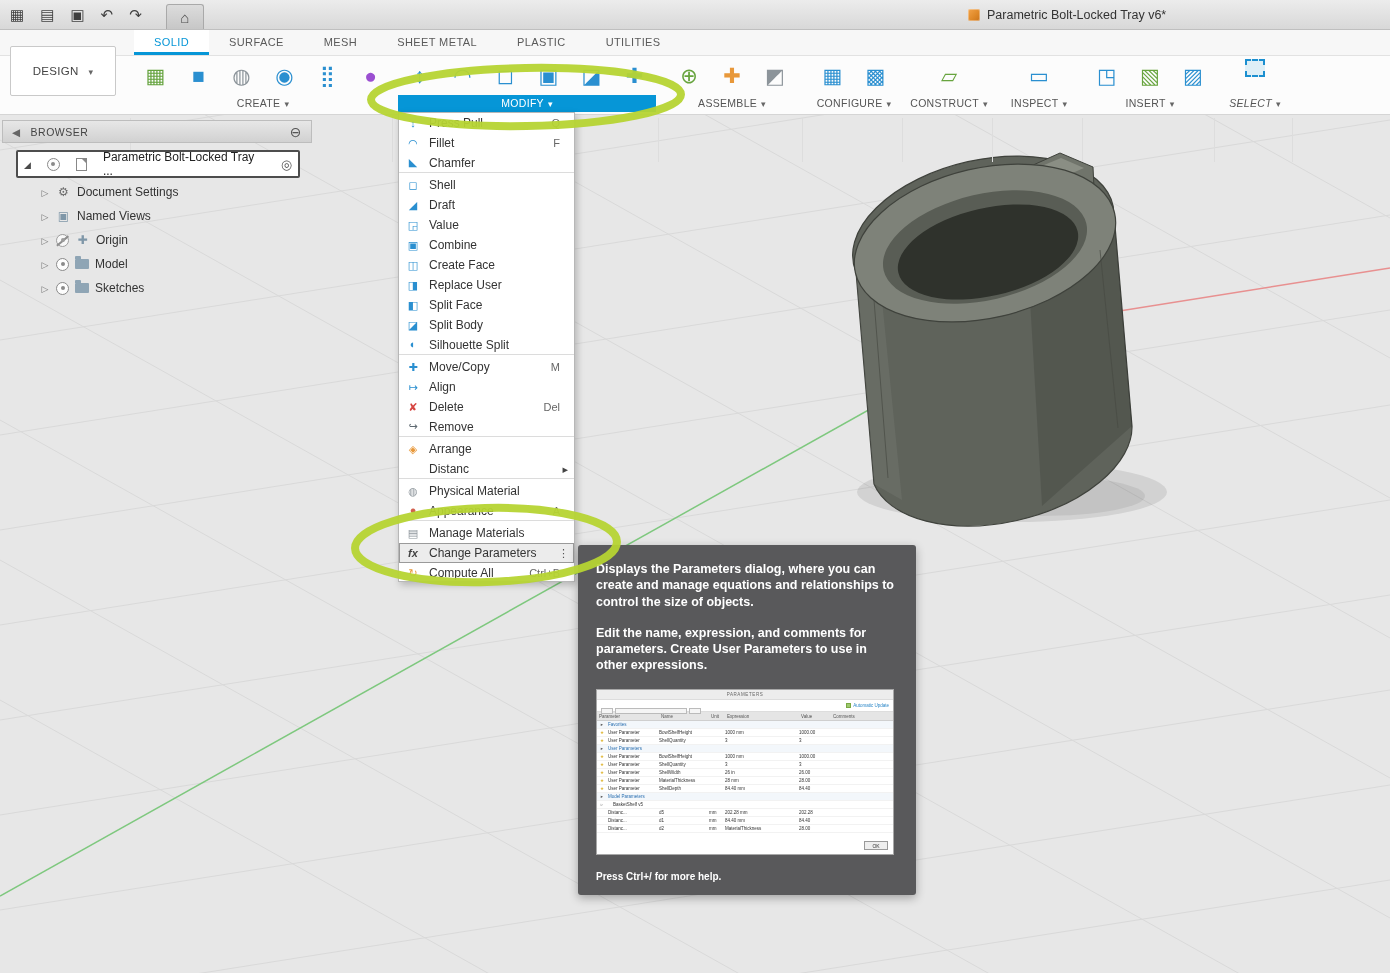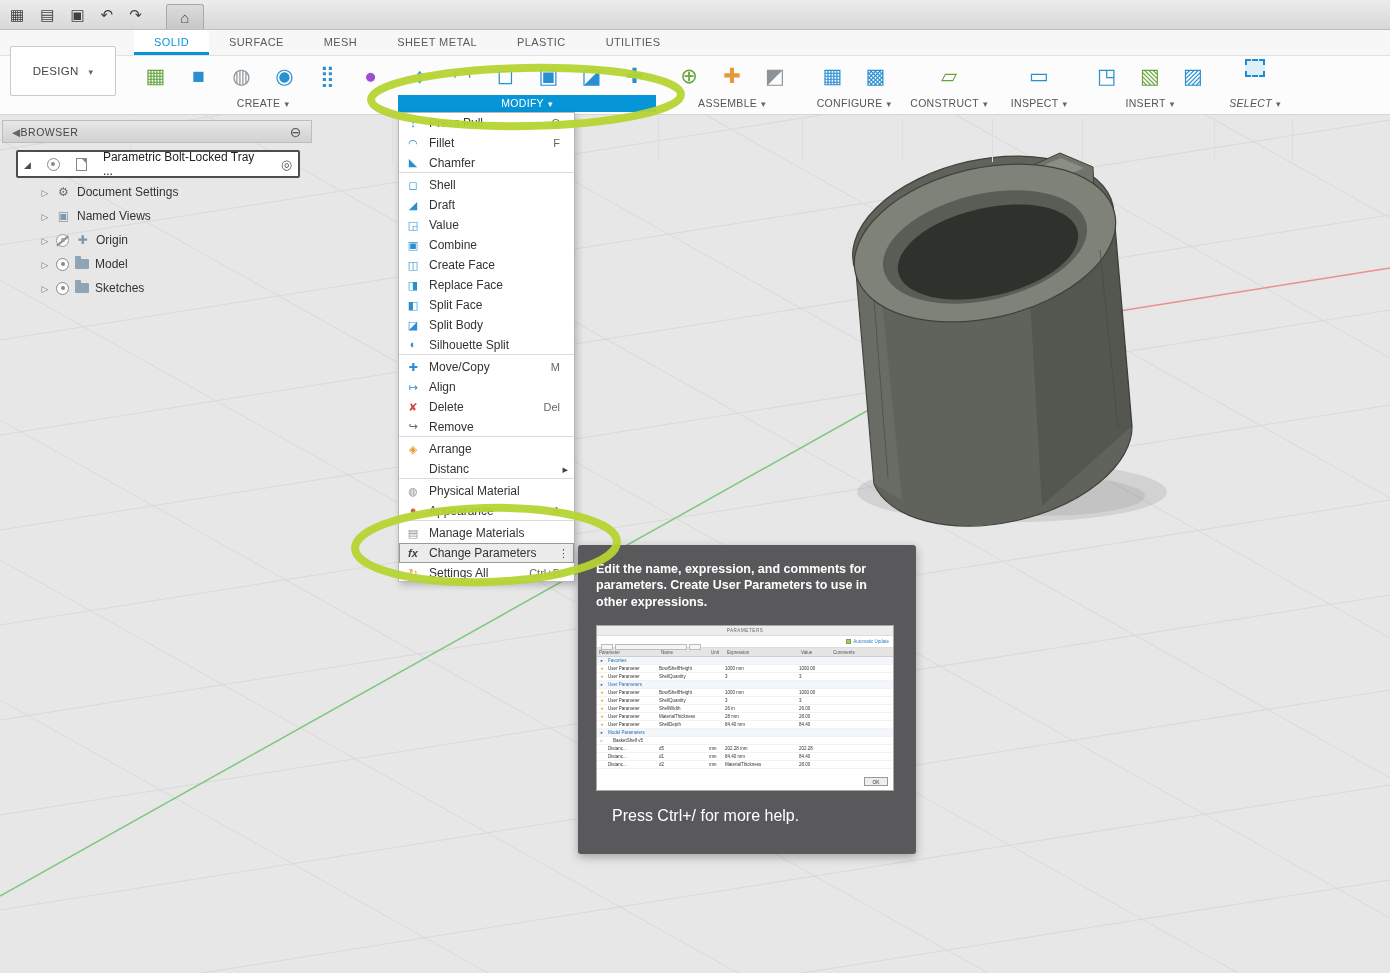--- a/index.html
+++ b/index.html
@@ -69,21 +69,21 @@
   .mi-sub{width:8px;text-align:right;}
   .mi.has-sub .mi-sub::after{content:"▸";font-size:11px;color:#444;}
   .mi-dots{width:0;overflow:visible;text-align:right;}
   .mi.hov .mi-dots{width:10px;}
   .mi.hov .mi-dots::after{content:"⋮";color:#555;font-size:11px;}
 
   
   .browser{position:absolute;left:2px;top:120px;width:310px;z-index:20;}
   .br-header{height:23px;background:linear-gradient(#e7e7e7,#d1d1d1);border:1px solid #bdbdbd;
              display:flex;align-items:center;padding:0 9px;font-size:10.5px;color:#444;letter-spacing:.5px;}
-  .br-header .hdr-label{}
+  .br-header .hdr-label{margin-left:10px;}
   .br-minus{margin-left:auto;font-size:14px;color:#555;line-height:1;}
   .br-root{margin:7px 12px 2px 14px;height:22px;background:#fff;border:2px solid #4d4d4d;border-radius:2px;
            display:flex;align-items:center;gap:16px;padding:12px 6px;font-size:12px;color:#222;}
   .root-tri::after{content:"◢";font-size:9px;color:#4a4a4a;}
   .root-target{margin-left:auto;font-size:13px;color:#555;line-height:1;}
   .br-row{height:24px;display:flex;align-items:center;gap:6px;padding-left:38px;font-size:12px;color:#333;}
   .tri{width:10px;text-align:center;}
   .tri::after{content:"▷";font-size:9px;color:#777;}
   .br-ic{width:15px;font-size:12px;text-align:center;line-height:1;flex:none;}
   .css-eye{width:13px;height:13px;border:1px solid #8a8a8a;border-radius:50%;background:#fdfdfd;
@@ -97,21 +97,21 @@
   .css-folder::before{content:"";position:absolute;top:-3px;left:0;width:6px;height:3px;background:#8fa5b5;
                       border-radius:1px 1px 0 0;}
   .css-doc{width:11px;height:13px;background:#fff;border:1px solid #888;position:relative;flex:none;}
   .css-doc::after{content:"";position:absolute;right:-1px;top:-1px;border:3px solid #888;
                   border-left-color:transparent;border-bottom-color:transparent;}
 
   
   .tooltip{position:absolute;left:578px;top:545px;width:338px;z-index:45;background:#59595b;color:#fff;
            border-radius:3px;padding:16px 18px 13px;box-shadow:0 3px 10px rgba(0,0,0,.3);}
   .tt-p{margin:0 0 15px;font-size:12.5px;font-weight:bold;line-height:1.3;}
-  .tt-footer{margin:16px;font-size:16px;font-weight:normal;}
+  .tt-footer{margin:0;font-size:10px;font-weight:bold;}
   .pm{position:relative;width:298px;height:166px;background:#fff;border:1px solid #a8a8a8;color:#333;
       margin:2px 0 16px;font-weight:normal;overflow:hidden;}
   .pm-title{height:10px;background:#ededed;border-bottom:1px solid #ddd;text-align:center;font-size:4.5px;
             line-height:10px;letter-spacing:.6px;color:#666;}
   .pm-toolbar{height:12px;border-bottom:1px solid #ddd;position:relative;padding-left:3px;}
   .pm-box{display:inline-block;width:12px;height:6px;border:1px solid #bbb;background:#f5f5f5;
           margin:2px 1px 0;}
   .pm-box.w{width:72px;}
   .pm-auto{position:absolute;right:4px;top:3px;font-size:4.5px;color:#2a86c7;display:flex;gap:2px;
            align-items:center;}
@@ -196,20 +196,24 @@
 
     <span class="qat-ic" style="color: rgb(63, 63, 63);">▦</span>
         <span class="qat-ic" style="color: rgb(63, 63, 63);">▤</span>
         <span class="qat-ic" style="color: rgb(63, 63, 63);">▣</span>
         <span class="qat-ic" style="color: rgb(63, 63, 63);">↶</span>
         <span class="qat-ic" style="color: rgb(63, 63, 63);">↷</span>
       </div>
     <div class="home-tab">
       <span class="qat-ic" style="color: rgb(74, 74, 74);">⌂</span>
     </div>
+    <div class="win-title">
+      <span class="css-cube"></span>
+      <span>Parametric Bolt-Locked Tray v6*</span>
+    </div>
   </div>
 
   <div class="nav-row">
     <div style="display:flex">
 
         <div class="tab active"><span>SOLID</span></div>
 
         <div class="tab"><span>SURFACE</span></div>
 
         <div class="tab"><span>MESH</span></div>
@@ -387,21 +391,21 @@
         <div class="mi">
           <span class="mi-ic" style="color: rgb(42, 143, 208);">◫</span>
           <span class="mi-label">Create Face</span>
           <span class="mi-short"></span>
           <span class="mi-sub"></span>
           <span class="mi-dots"></span>
         </div>
 
         <div class="mi">
           <span class="mi-ic" style="color: rgb(42, 143, 208);">◨</span>
-          <span class="mi-label">Replace Face</span>
+          <span class="mi-label">Replace User</span>
           <span class="mi-short"></span>
           <span class="mi-sub"></span>
           <span class="mi-dots"></span>
         </div>
 
         <div class="mi">
           <span class="mi-ic" style="color: rgb(42, 143, 208);">◧</span>
           <span class="mi-label">Split Face</span>
           <span class="mi-short"></span>
           <span class="mi-sub"></span>
@@ -499,21 +503,21 @@
         <div class="mi hov">
           <span class="mi-ic fx-ic">fx</span>
           <span class="mi-label">Change Parameters</span>
           <span class="mi-short"></span>
           <span class="mi-sub"></span>
           <span class="mi-dots"></span>
         </div>
 
         <div class="mi">
           <span class="mi-ic" style="color: rgb(232, 152, 58);">↻</span>
-          <span class="mi-label">Settings All</span>
+          <span class="mi-label">Compute All</span>
           <span class="mi-short">Ctrl+B</span>
           <span class="mi-sub"></span>
           <span class="mi-dots"></span>
         </div>
       </div>
   </div>
 
   <div class="browser">
     <div class="br-header">
       <span style="color: rgb(102, 102, 102);">◀</span>
@@ -560,20 +564,21 @@
         <div class="br-row">
           <span class="tri"></span>
           <span class="css-eye"></span>
           <span class="br-ic css-folder"></span>
           <span class="br-label">Sketches</span>
         </div>
       </div>
   </div>
 
   <div class="tooltip">
+    <p class="tt-p">Displays the Parameters dialog, where you can create and manage equations and relationships to control the size of objects.</p>
     <p class="tt-p">Edit the name, expression, and comments for parameters. Create User Parameters to use in other expressions.</p>
     <div class="pm">
       <div class="pm-title">PARAMETERS</div>
       <div class="pm-toolbar">
         <span class="pm-box"></span><span class="pm-box w"></span><span class="pm-box"></span>
         <span class="pm-auto">
           <span class="pm-check"></span>
           <span>Automatic Update</span>
         </span>
       </div>

